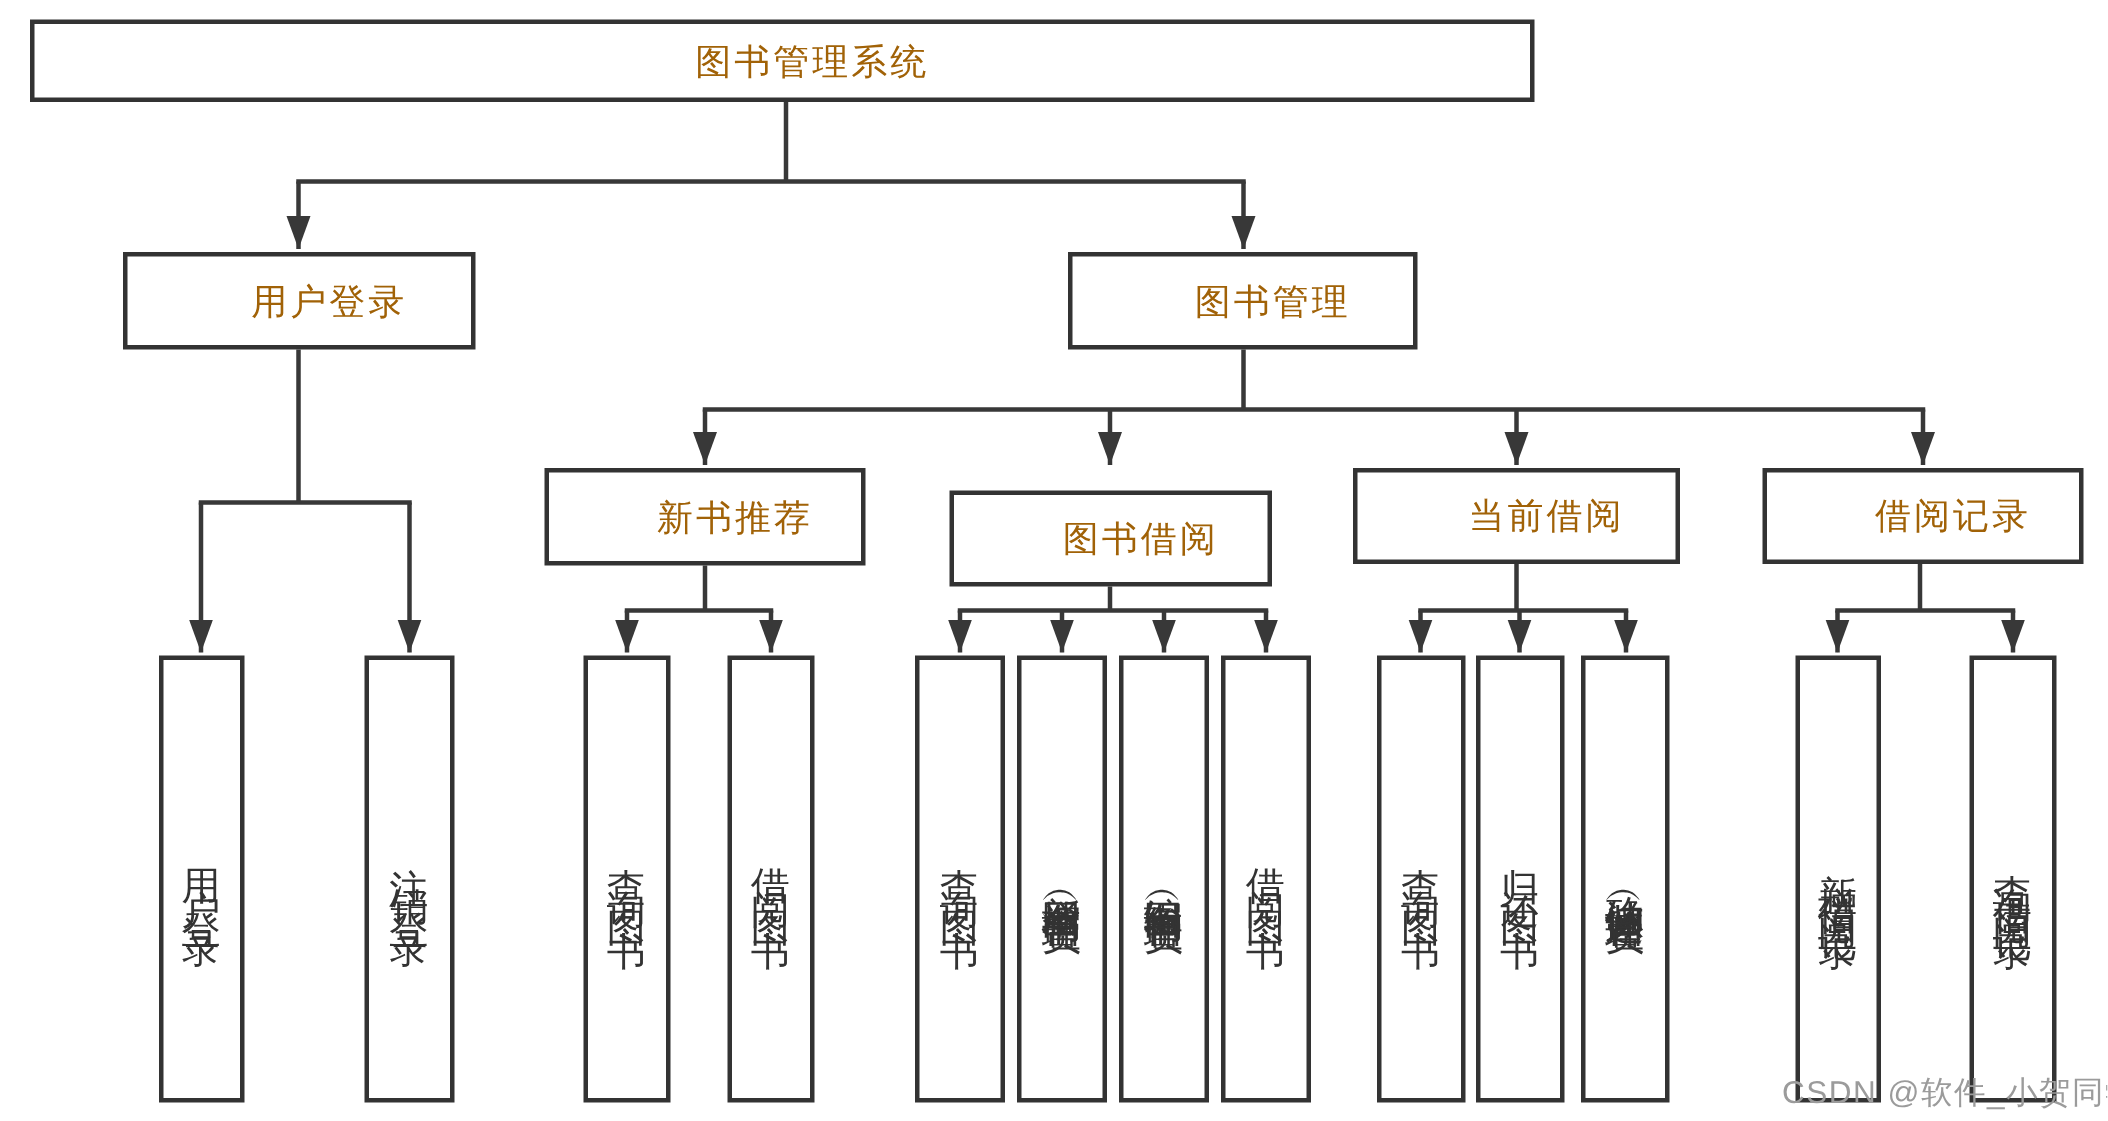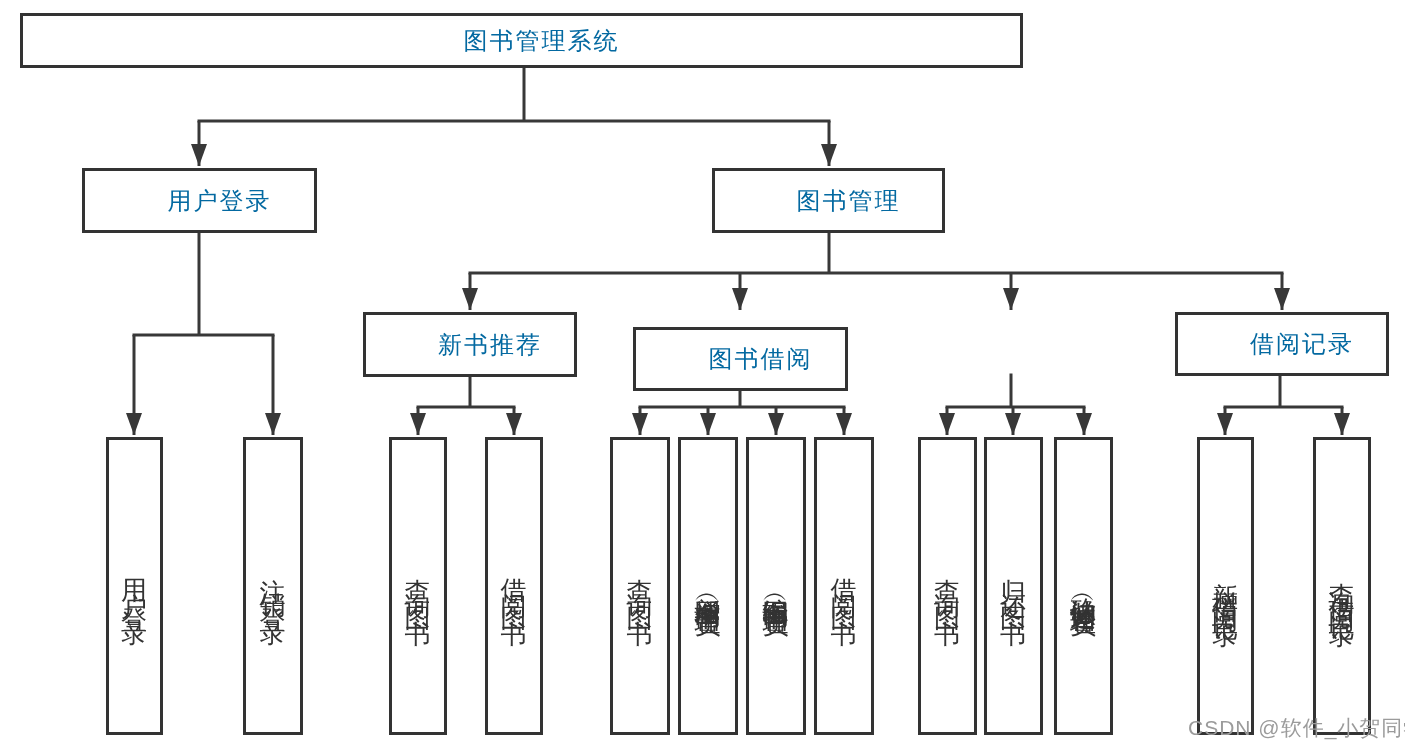--- a/index.html
+++ b/index.html
@@ -4,21 +4,21 @@
 <style>
   html,body{margin:0;padding:0;background:#fff;}
   #canvas{
     position:relative;width:1405px;height:747px;background:#fff;overflow:hidden;
     font-family:"Liberation Sans","DejaVu Sans",sans-serif;color:#333;
   }
   #wires{position:absolute;left:0;top:0;width:1405px;height:747px;}
   .node{
     position:absolute;background:#fff;border:3px solid #333;box-sizing:border-box;
     display:flex;align-items:center;justify-content:center;
-    font-size:24px;letter-spacing:2px;color:#0369a1;z-index:2;padding-left:40px;
+    font-size:24px;letter-spacing:2px;color:#a16207;z-index:2;padding-left:40px;
   }
   .leaf{
     position:absolute;background:#fff;border:3px solid #333;box-sizing:border-box;
     top:437px;height:298px;display:flex;align-items:center;justify-content:center;
     font-size:26px;color:#333;z-index:2;
   }
   .vtext{writing-mode:vertical-rl;text-orientation:mixed;line-height:1;}
   .ls-loose{letter-spacing:14px;}
   .ls-mid{letter-spacing:8px;}
   .ls-tight{letter-spacing:2px;}
@@ -68,20 +68,21 @@
     <path d="M1342,407 V435" fill="none" stroke="#383838" stroke-width="3" marker-end="url(#arw)"></path>
   </svg>
 
   <div class="node" style="left:20px;top:13px;width:1003px;height:55px;">图书管理系统</div>
 
   <div class="node" style="left:82px;top:168px;width:235px;height:65px;">用户登录</div>
   <div class="node" style="left:712px;top:168px;width:233px;height:65px;">图书管理</div>
 
   <div class="node" style="left:363px;top:312px;width:214px;height:65px;">新书推荐</div>
   <div class="node" style="left:633px;top:327px;width:215px;height:64px;">图书借阅</div>
+  <div class="node" style="left:902px;top:312px;width:218px;height:64px;">当前借阅</div>
   <div class="node" style="left:1175px;top:312px;width:214px;height:64px;">借阅记录</div>
 
   <div class="leaf" style="left:106px;width:57px;">
     <span class="vtext ls-loose">用户登录</span>
   </div>
   <div class="leaf" style="left:243px;width:60px;">
     <span class="vtext ls-loose">注销登录</span>
   </div>
 
   <div class="leaf" style="left:389px;width:58px;">

